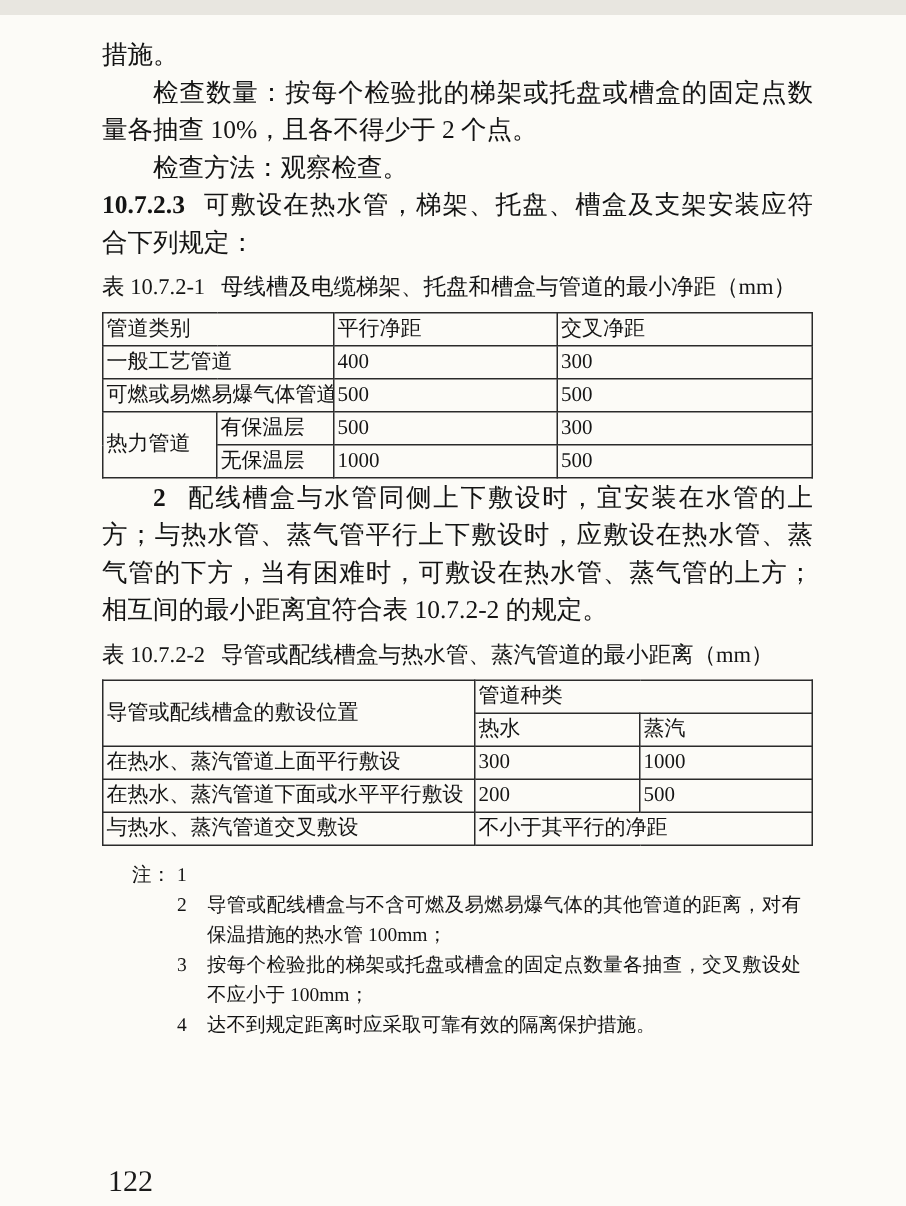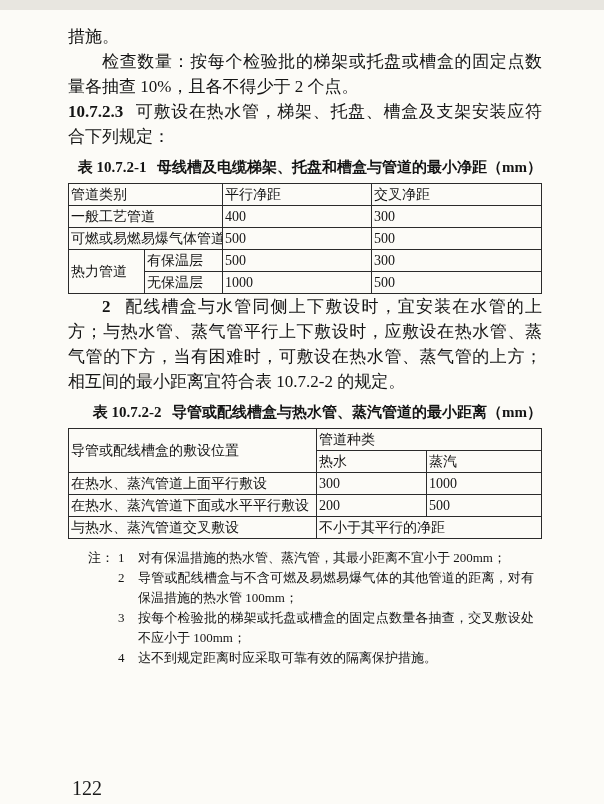--- a/index.html
+++ b/index.html
@@ -19,24 +19,24 @@
     font-size:17px;
     line-height:25px;
     text-align:justify;
   }
   .indent { text-indent:2em; }
   .num-bold { font-weight:bold; margin-right:0.8em; }
   .sec-num { font-weight:bold; margin-right:0.7em; }
   .mt12 { margin-top:11px; }
 
   .table-caption {
-    font-weight:bold;
+    font-weight:normal;
     font-size:15px;
     line-height:20px;
-    text-align:right;
+    text-align:left;
     margin:8px 0 6px 0;
     white-space:nowrap;
   }
   .caption-label { margin-right:0.7em; }
 
   table.doc-table {
     border-collapse:collapse;
     width:100%;
     table-layout:fixed;
     font-size:14px;
@@ -74,20 +74,21 @@
 </style>
 </head>
 <body>
 
 <div class="page">
 
   <p class="body-text">措施。</p>
 
   <p class="body-text indent">检查数量：按每个检验批的梯架或托盘或槽盒的固定点数量各抽查 10%，且各不得少于 2 个点。</p>
 
+  <p class="body-text indent">检查方法：观察检查。</p>
 
   <p class="body-text"><span class="sec-num">10.7.2.3</span><span>可敷设在热水管，梯架、托盘、槽盒及支架安装应符合下列规定：</span></p>
 
 
   <div class="table-caption"><span class="caption-label">表 10.7.2-1</span><span>母线槽及电缆梯架、托盘和槽盒与管道的最小净距（mm）</span></div>
 
   <table class="doc-table">
     <colgroup>
       <col style="width:76px">
         <col style="width:78px">
@@ -157,21 +158,20 @@
       <td>与热水、蒸汽管道交叉敷设</td>
       <td colspan="2">不小于其平行的净距</td>
     </tr>
   </tbody>
     </table>
 
   <div class="notes">
     <div class="note-row">
       <span>注：</span>
       <span>1</span>
-      <span class="note-text">对有保温措施的热水管、蒸汽管，其最小距离不宜小于 200mm；</span>
     </div>
     <div class="note-row">
       <span></span>
       <span>2</span>
       <span class="note-text">导管或配线槽盒与不含可燃及易燃易爆气体的其他管道的距离，对有保温措施的热水管 100mm；</span>
     </div>
     <div class="note-row">
       <span></span>
       <span>3</span>
       <span class="note-text">按每个检验批的梯架或托盘或槽盒的固定点数量各抽查，交叉敷设处不应小于 100mm；</span>

